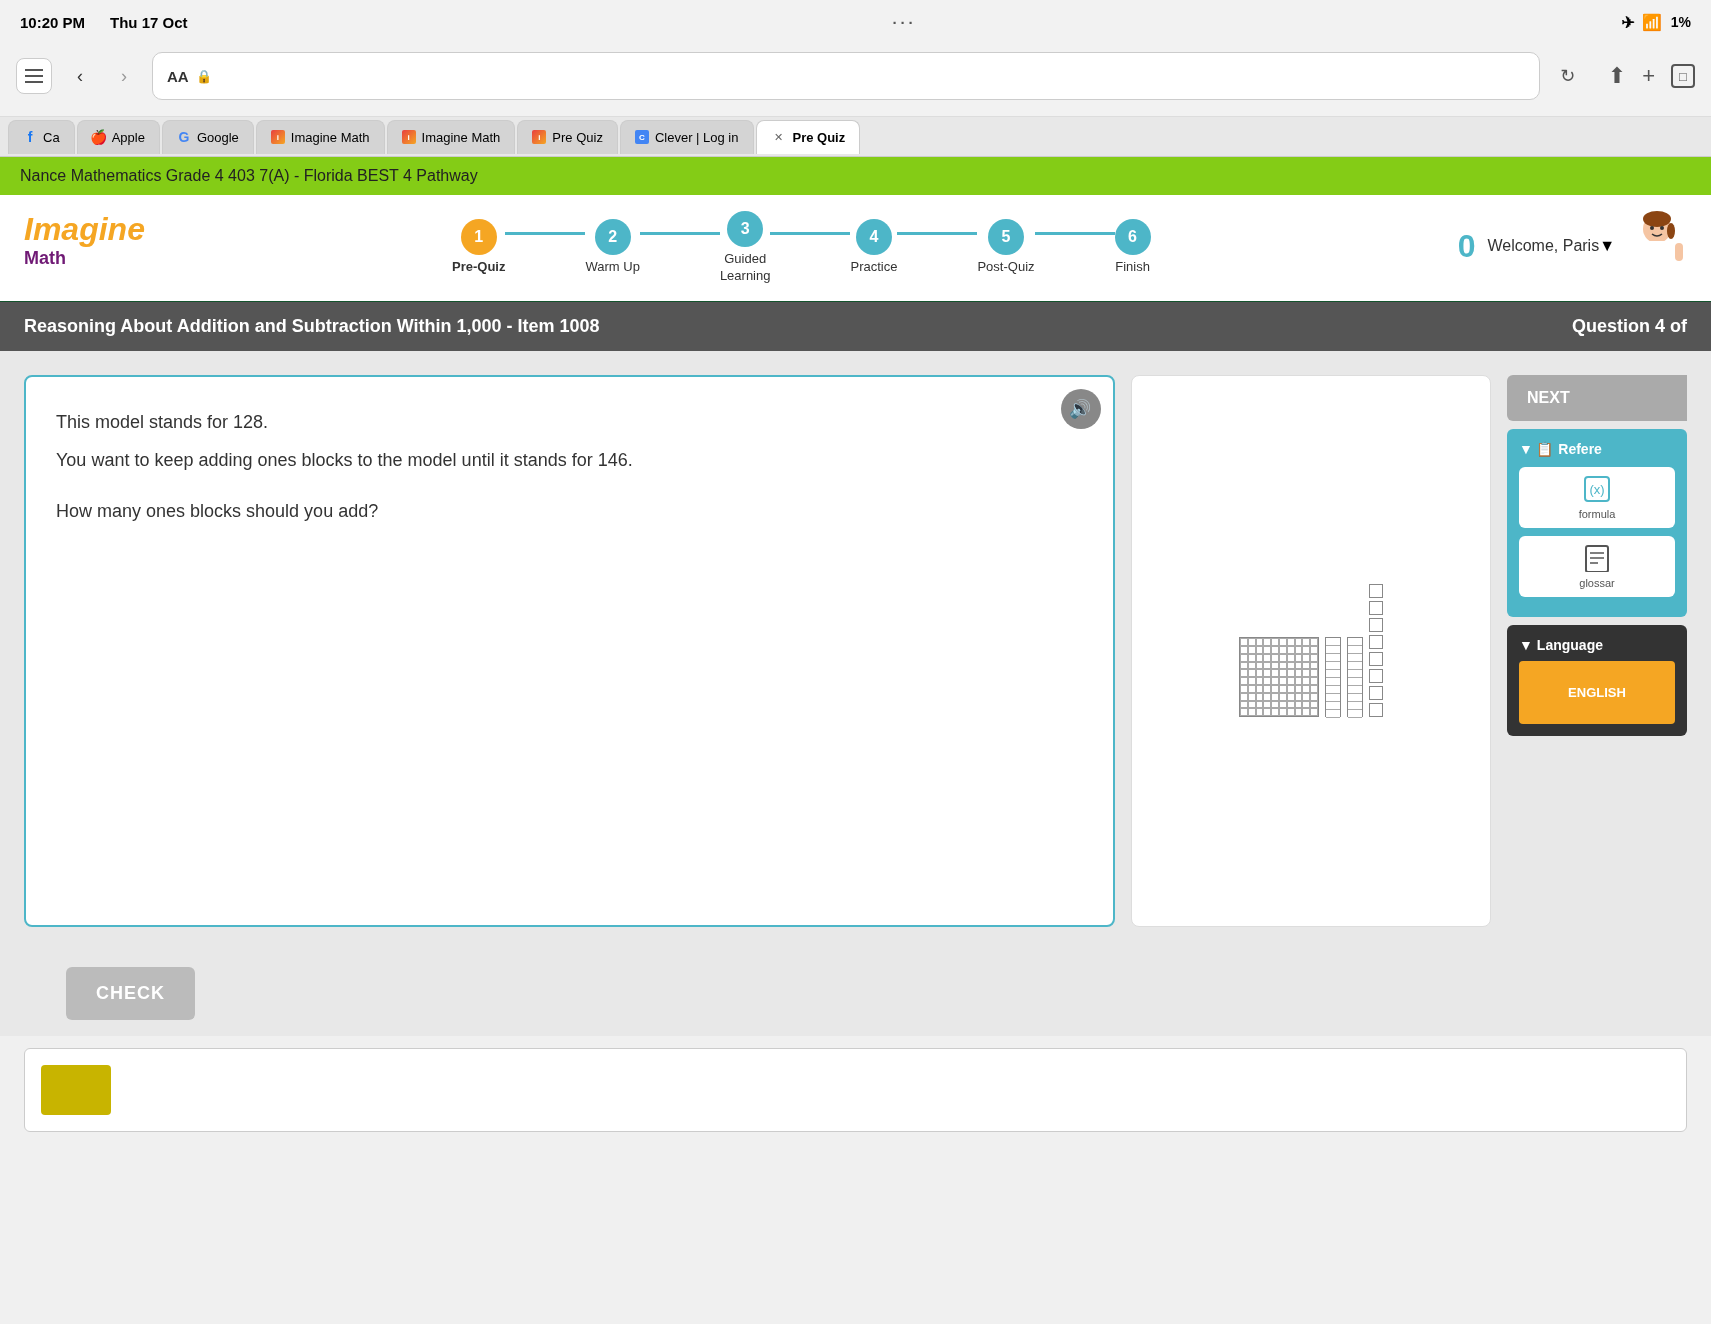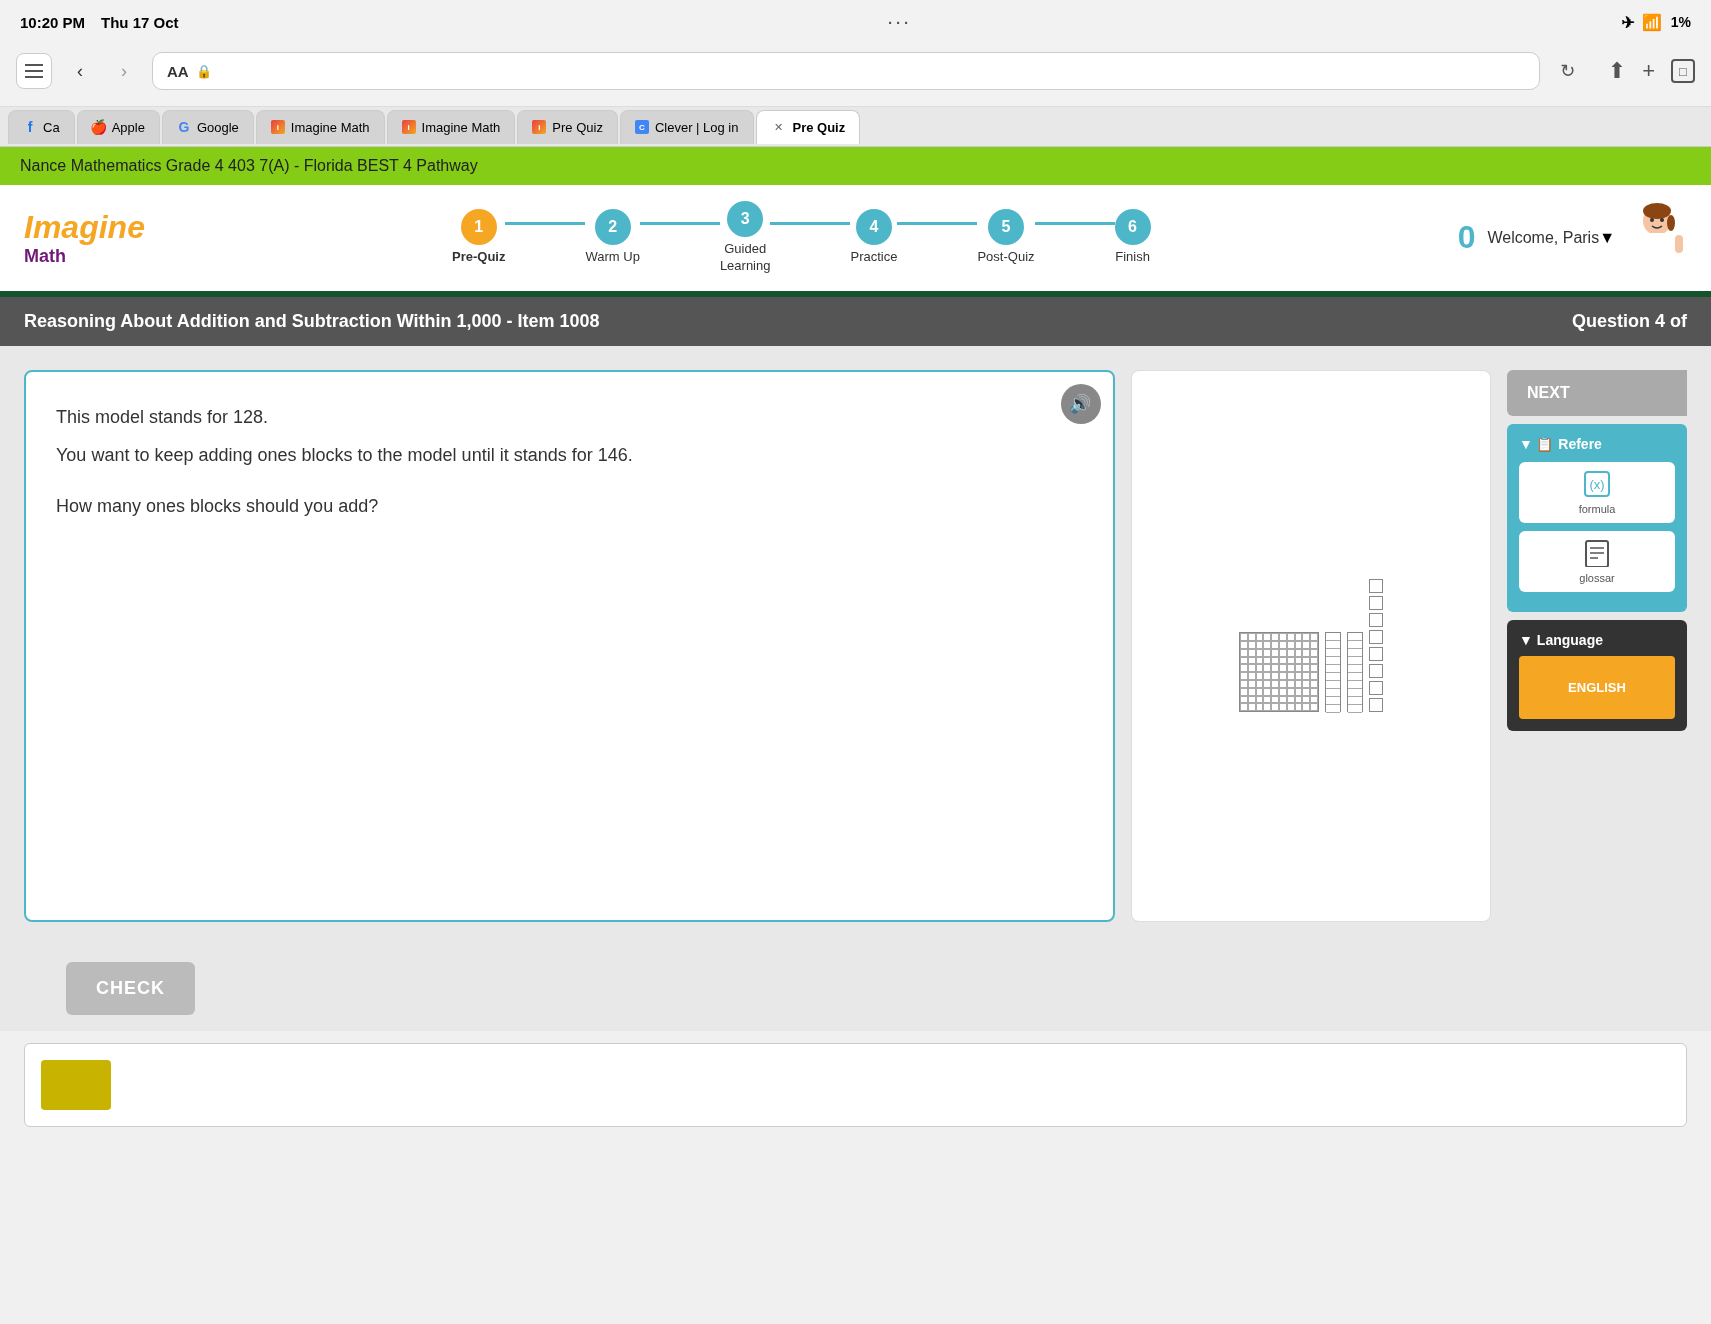--- a/index.html
+++ b/index.html
@@ -9,21 +9,21 @@
     .status-bar {
       background: #f2f2f2;
       height: 44px;
       display: flex;
       align-items: center;
       justify-content: space-between;
       padding: 0 20px;
       font-size: 15px;
       font-weight: 600;
     }
-    .status-bar-left { display: flex; align-items: flex-start; gap: 16px; }
+    .status-bar-left { display: flex; align-items: flex-start; gap: 25px; }
     .status-bar-right { display: flex; align-items: center; gap: 8px; }
     .status-time { font-weight: 700; font-size: 15px; }
     .status-date { font-size: 15px; }
 
     
     .browser-chrome {
       background: #f2f2f2;
       border-bottom: 1px solid #ddd;
       padding: 8px 16px;
     }
@@ -47,21 +47,21 @@
     .sidebar-btn {
       width: 36px; height: 36px;
       border-radius: 8px;
       border: 1px solid #ccc;
       background: white;
       cursor: pointer;
       display: flex; align-items: center; justify-content: center;
     }
     .address-bar {
       flex: 1;
-      height: 38px;
+      height: 48px;
       border-radius: 10px;
       border: 1px solid #ccc;
       background: white;
       display: flex;
       align-items: center;
       padding: 0 14px;
       gap: 8px;
       font-size: 15px;
     }
     .address-text { color: #333; flex: 1; text-align: center; }
@@ -136,23 +136,23 @@
       font-size: 16px;
       color: #222;
       font-weight: 500;
     }
 
     
     .app-header {
       background: white;
       padding: 16px 24px;
       display: flex;
-      align-items: center;
+      align-items: flex-start;
       justify-content: space-between;
-      border-bottom: 6px solid #14532d;
+      border-bottom: 1px solid #14532d;
       min-height: 100px;
     }
     .logo-area { display: flex; flex-direction: column; }
     .logo-imagine { color: #f5a623; font-size: 32px; font-weight: 700; font-style: italic; }
     .logo-math { color: #701a75; font-size: 18px; font-weight: 600; }
 
     
     .stepper {
       display: flex; align-items: center; gap: 0;
       flex: 1; justify-content: center;

